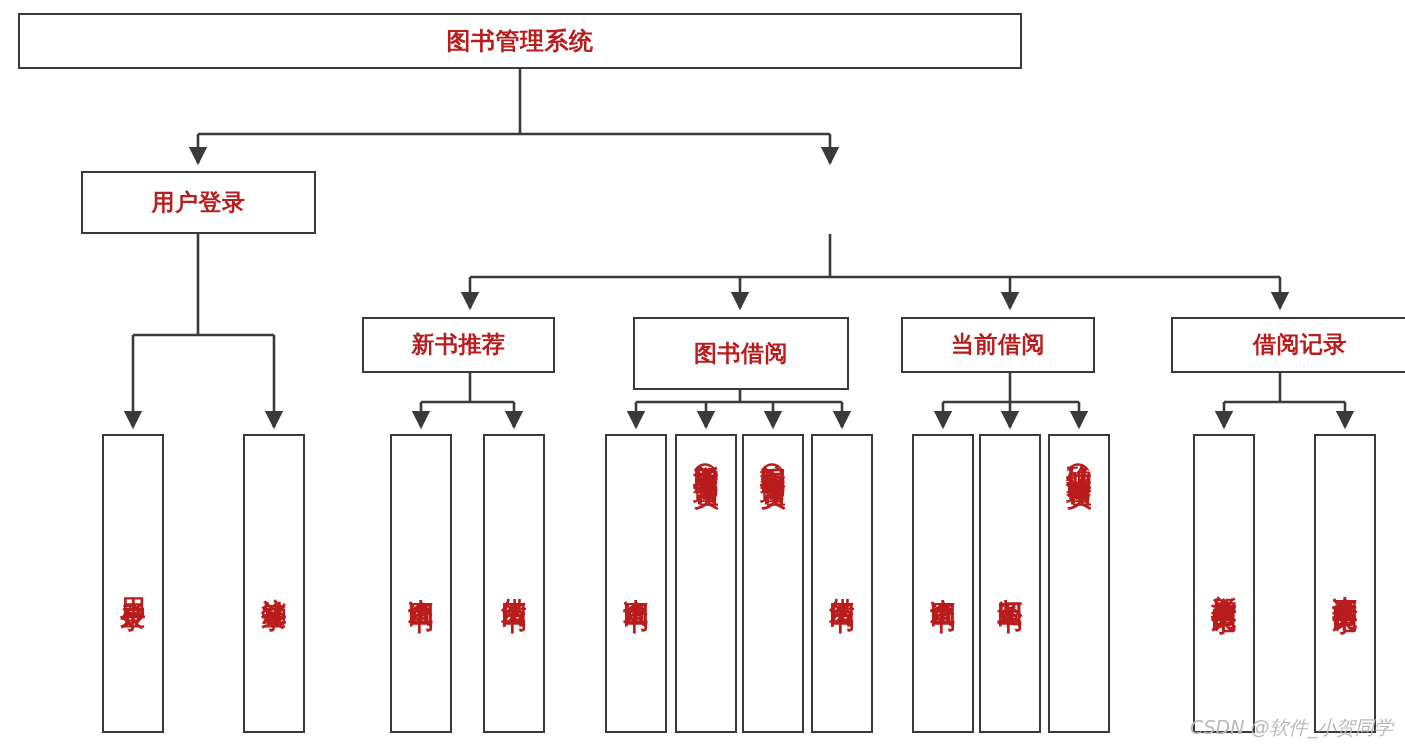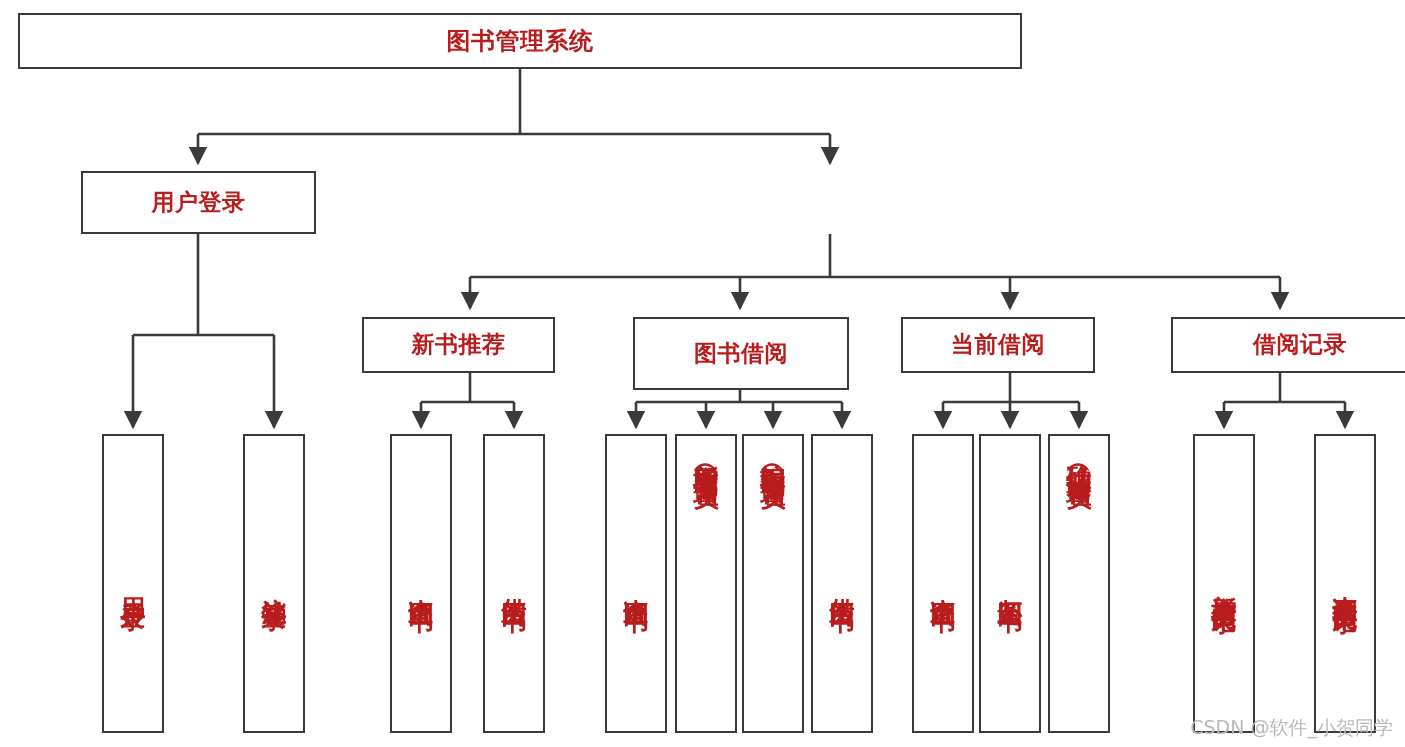--- a/index.html
+++ b/index.html
@@ -71,20 +71,21 @@
   }
   #watermark {
     position: absolute;
     right: 12px;
     bottom: 6px;
     font-size: 19px;
     color: #b9b9b9;
     z-index: 5;
     white-space: nowrap;
     font-family: "DejaVu Sans", "Liberation Sans", sans-serif;
+    font-style: italic;
   }
 </style>
 </head>
 <body>
 
 <div id="canvas">
 
   <svg id="edges" viewBox="0 0 1405 747" width="1405" height="747" xmlns="http://www.w3.org/2000/svg">
     <defs>
       <marker id="arrow" viewBox="0 0 12 12" refX="10.5" refY="6" markerWidth="7" markerHeight="7" orient="auto-start-reverse">

